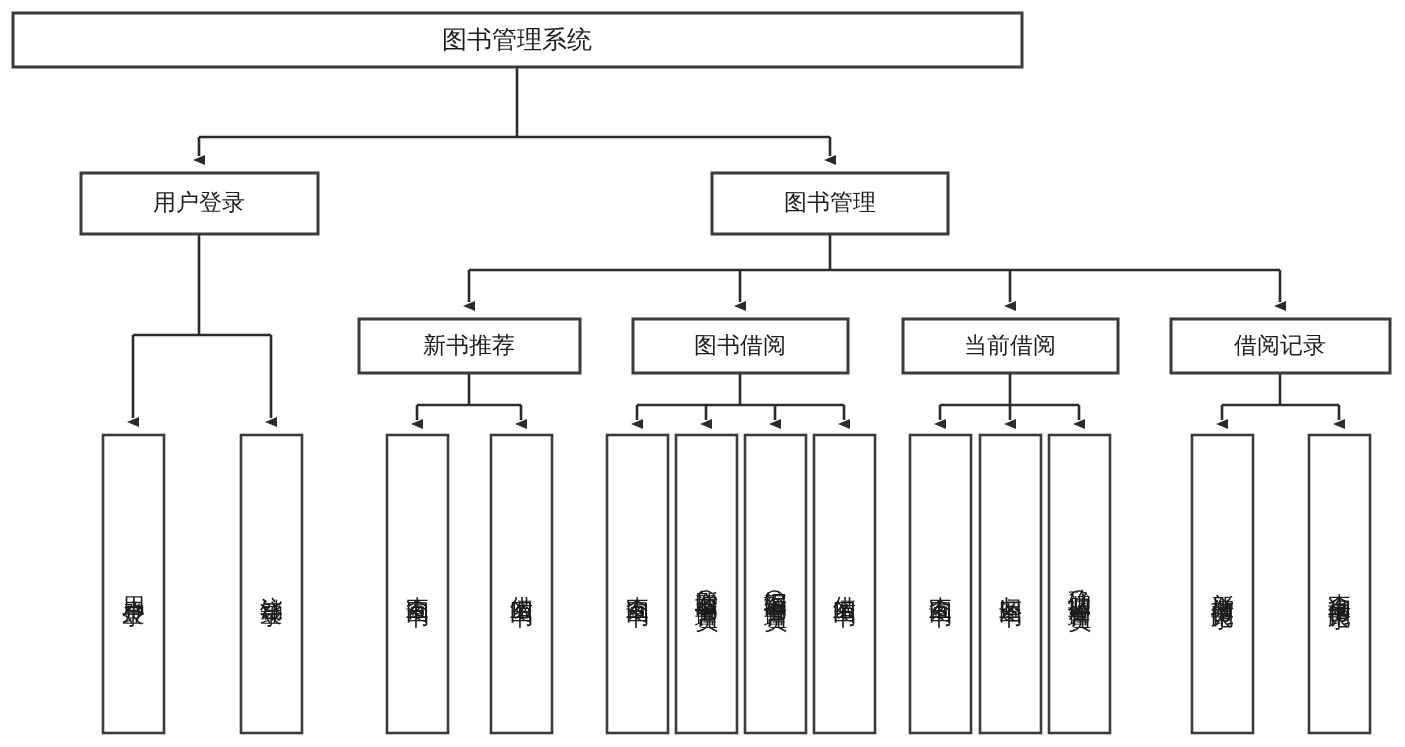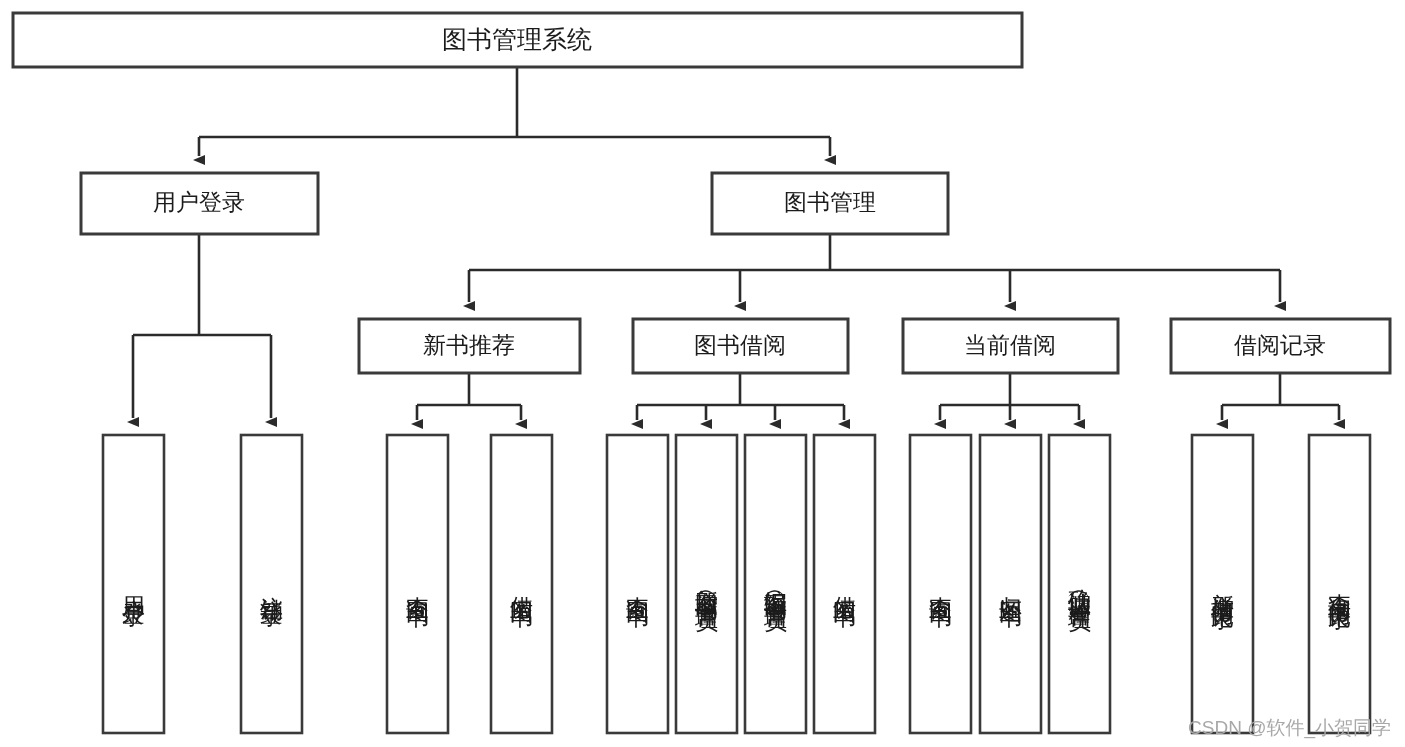--- a/index.html
+++ b/index.html
@@ -204,14 +204,13 @@
   <div class="vert-label" style="left:745px; top:435px; width:61px; height:298px;">编辑图书（管理员）</div>
   <div class="vert-label" style="left:814px; top:435px; width:61px; height:298px;">借阅图书</div>
 
   <div class="vert-label" style="left:910px; top:435px; width:61px; height:298px;">查询图书</div>
   <div class="vert-label" style="left:980px; top:435px; width:61px; height:298px;">归还图书</div>
   <div class="vert-label" style="left:1049px; top:435px; width:61px; height:298px;">确认归还（管理员）</div>
 
   <div class="vert-label" style="left:1192px; top:435px; width:61px; height:298px;">新增借阅记录</div>
   <div class="vert-label" style="left:1309px; top:435px; width:61px; height:298px;">查询借阅记录</div>
 
-  <div class="watermark">CSDN @软件_小贺同学</div>
 </div>
 
 </body></html>

